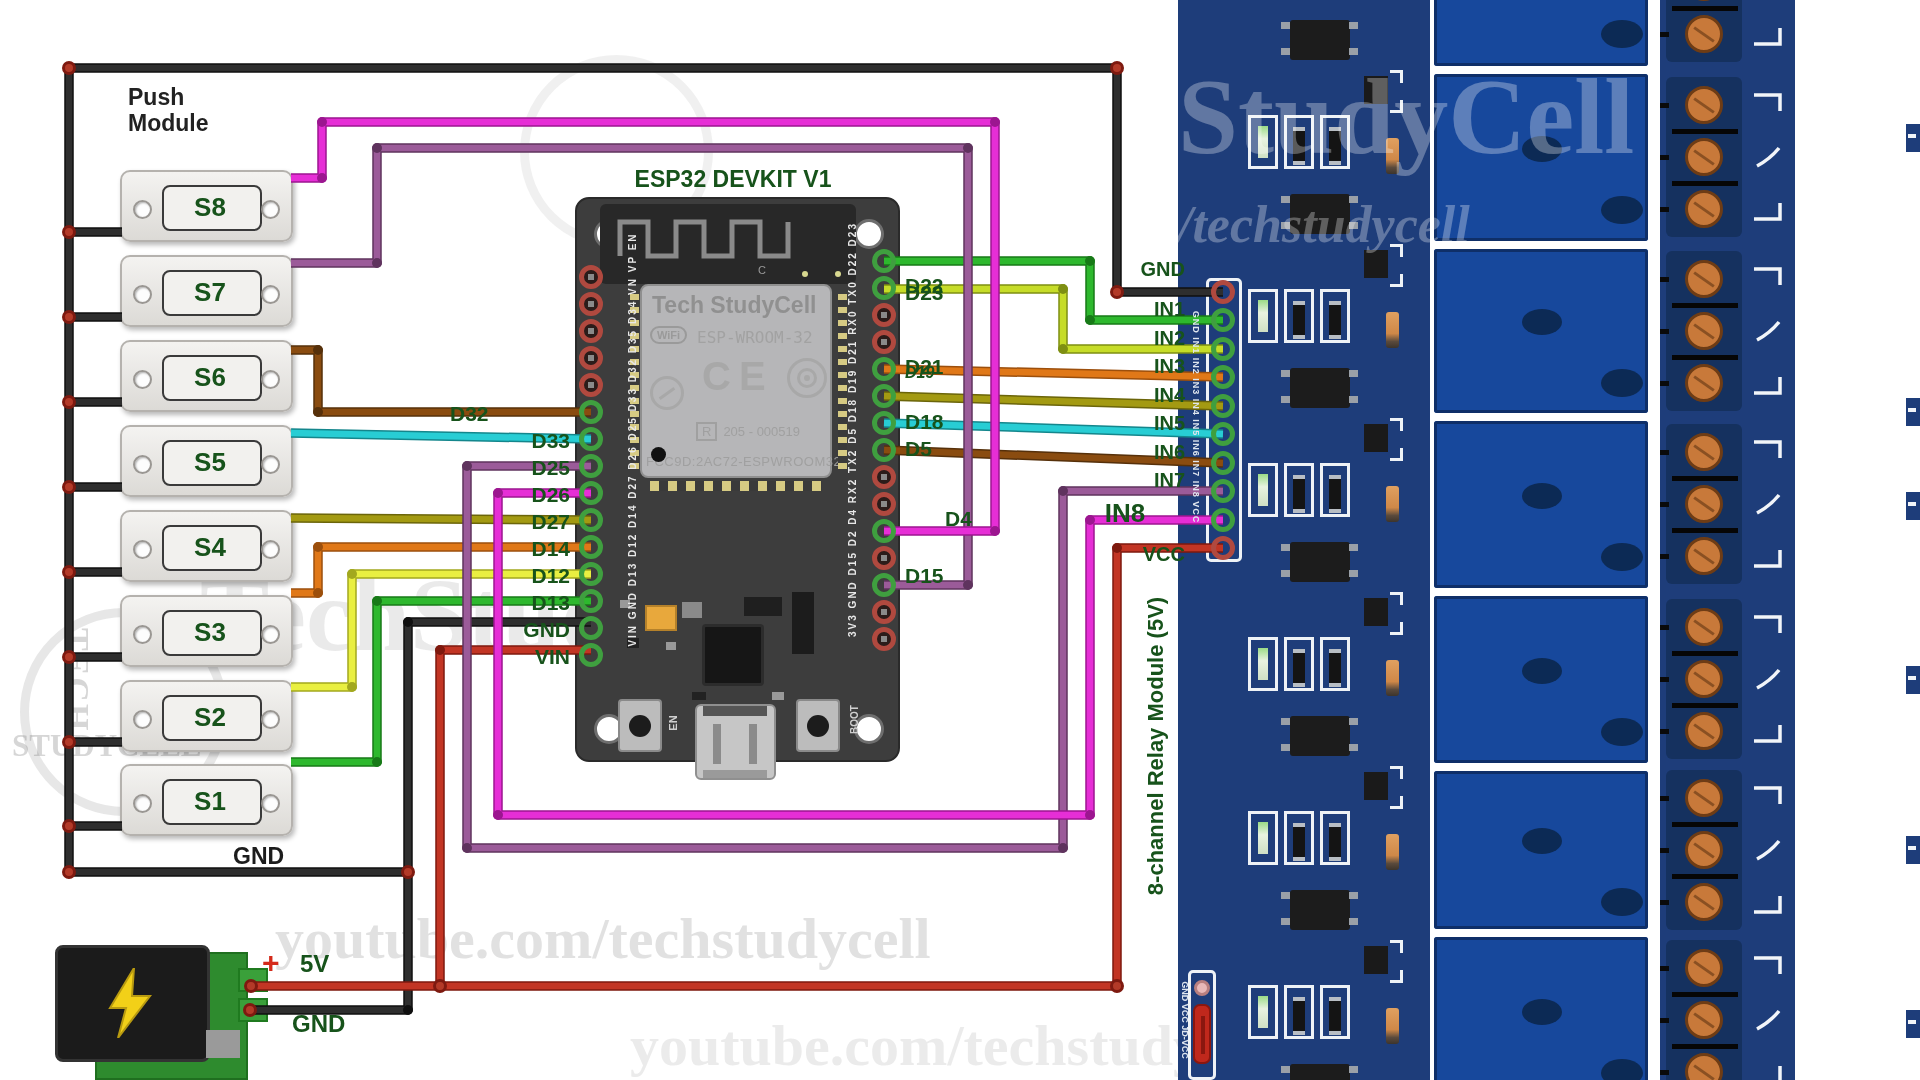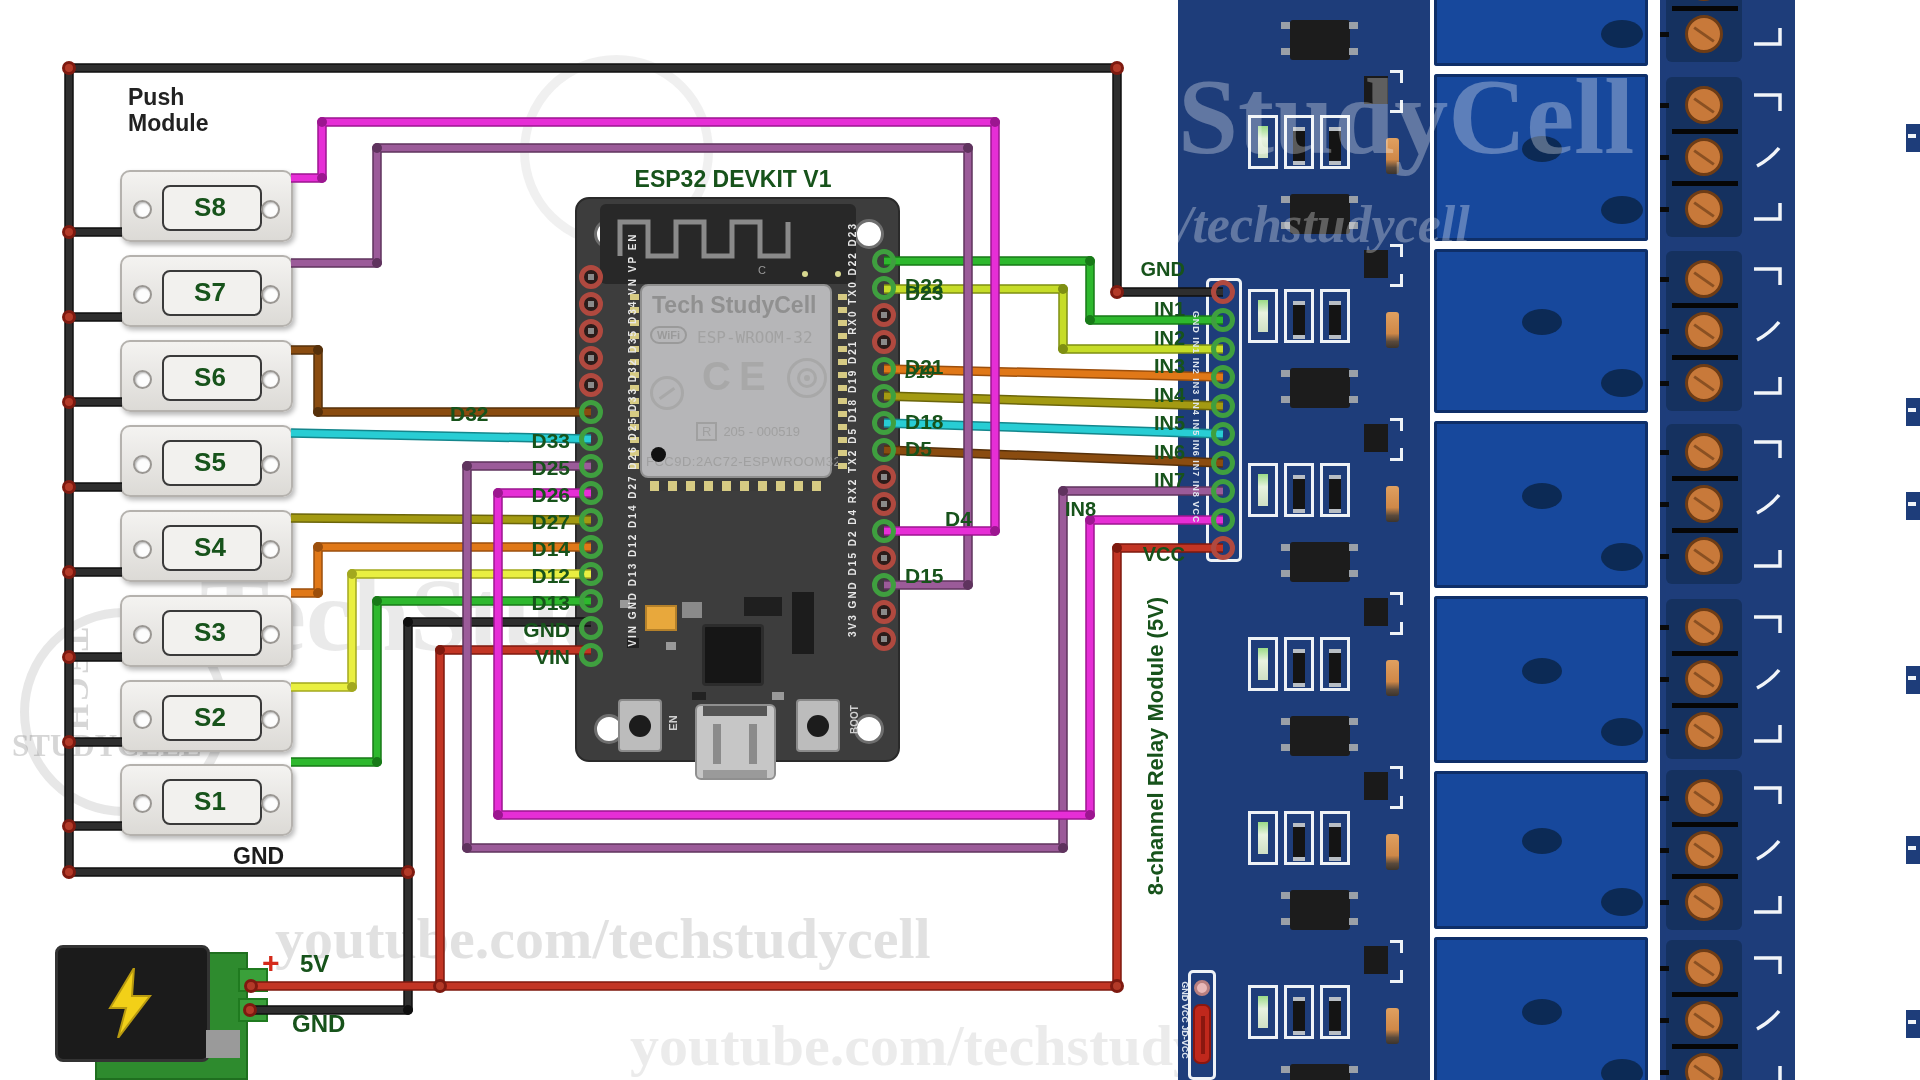--- a/index.html
+++ b/index.html
@@ -629,21 +629,21 @@
       <div class="lbl" style="top: 507px; font-size: 21px; left: 905px; margin-left: 40px;">D4</div>
       <div class="lbl" style="top: 564px; font-size: 21px; left: 905px;">D15</div>
       <div class="lbl" style="top: 258px; font-size: 20px; left: 1065px; width: 120px; text-align: right;">GND</div>
       <div class="lbl" style="top: 298px; font-size: 20px; left: 1065px; width: 120px; text-align: right;">IN1</div>
       <div class="lbl" style="top: 327px; font-size: 20px; left: 1065px; width: 120px; text-align: right;">IN2</div>
       <div class="lbl" style="top: 355px; font-size: 20px; left: 1065px; width: 120px; text-align: right;">IN3</div>
       <div class="lbl" style="top: 384px; font-size: 20px; left: 1065px; width: 120px; text-align: right;">IN4</div>
       <div class="lbl" style="top: 412px; font-size: 20px; left: 1065px; width: 120px; text-align: right;">IN5</div>
       <div class="lbl" style="top: 441px; font-size: 20px; left: 1065px; width: 120px; text-align: right;">IN6</div>
       <div class="lbl" style="top: 469px; font-size: 20px; left: 1065px; width: 120px; text-align: right;">IN7</div>
-      <div class="lbl" style="top: 498px; font-size: 20px; left: 1065px; width: 120px; text-align: left;">IN8</div>
+      <div class="lbl" style="top: 498px; font-size: 26px; left: 1065px; width: 120px; text-align: center;">IN8</div>
       <div class="lbl" style="top: 543px; font-size: 20px; left: 1065px; width: 120px; text-align: right;">VCC</div>
     </div>
 
   <div class="lbl" style="left:233px;top:843px;font-size:23px;color:#1c1c1c;">GND</div>
   <div class="lbl" style="left:262px;top:946px;font-size:30px;color:#d42a1a;">+</div>
   <div class="lbl" style="left:300px;top:950px;font-size:24px;">5V</div>
   <div class="lbl" style="left:292px;top:1010px;font-size:24px;">GND</div>
   <div class="lbl" style="left:956px;top:733px;width:400px;text-align:center;font-size:22px;transform:rotate(-90deg);">8-channel Relay Module (5V)</div>
   <div class="silk" style="left:1046px;top:412px;width:300px;text-align:center;letter-spacing:1px;transform:rotate(90deg);font-size:9px;color:#dfe6ef;">GND IN1 IN2 IN3 IN4 IN5 IN6 IN7 IN8 VCC</div>
   <div class="silk" style="left:1120px;top:1015px;width:130px;text-align:center;letter-spacing:0;transform:rotate(90deg);font-size:9px;color:#dfe6ef;">GND VCC JD-VCC</div>

